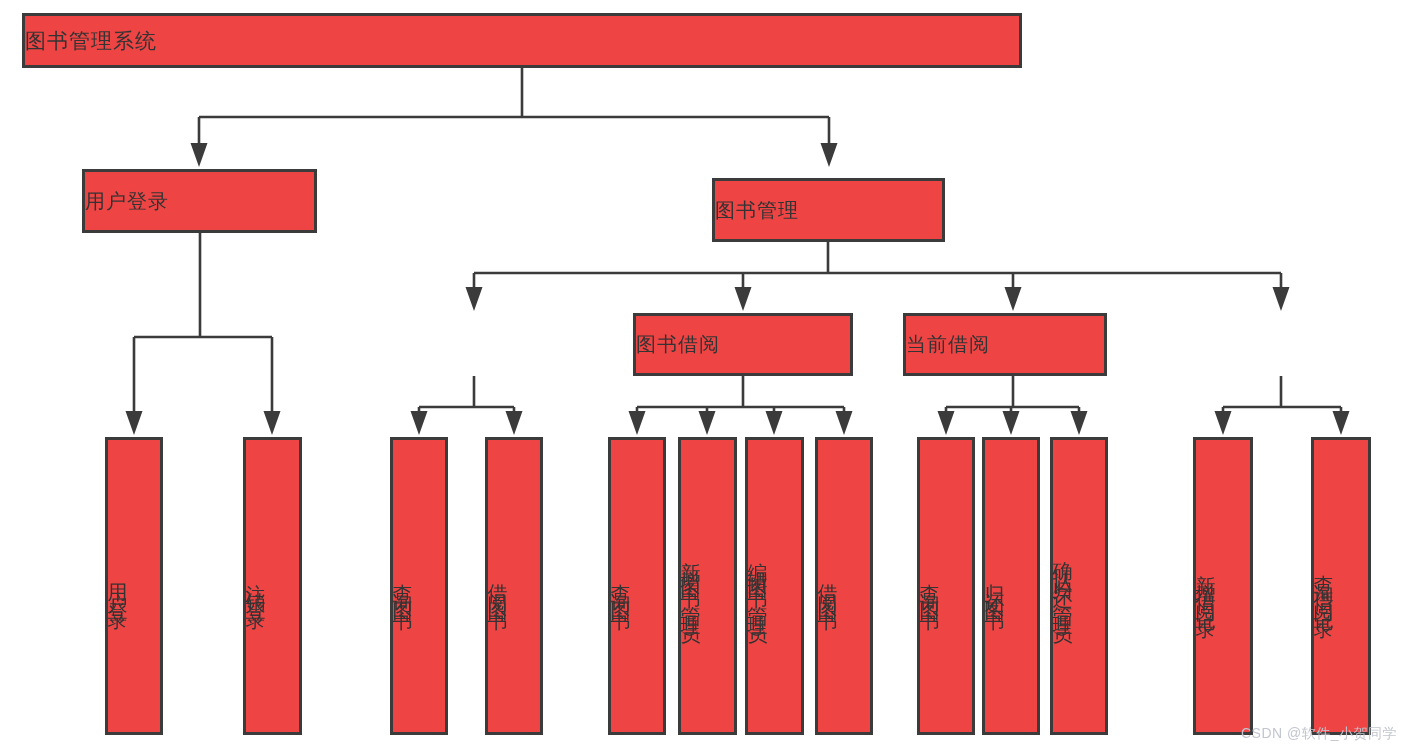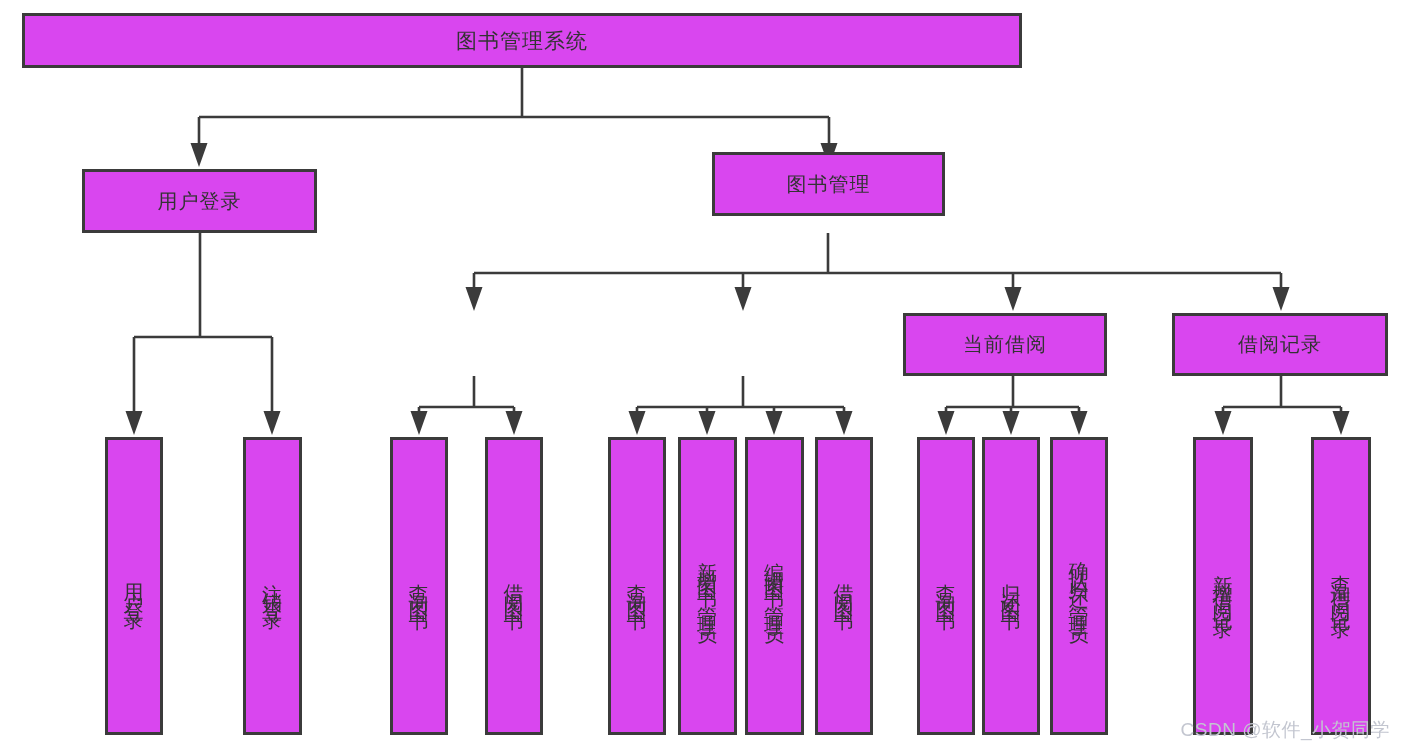--- a/index.html
+++ b/index.html
@@ -20,24 +20,24 @@
     left: 0;
     top: 0;
     width: 1405px;
     height: 747px;
     z-index: 1;
   }
   .node {
     position: absolute;
     box-sizing: border-box;
     border: 3px solid var(--line, #3b3b3b);
-    background: #d946ef;
+    background: #ef4444;
     display: flex;
     align-items: center;
-    justify-content: center;
+    justify-content: flex-start;
     z-index: 2;
     color: var(--text, #333333);
   }
   .node.h span {
     font-size: 20px;
     letter-spacing: 1px;
     white-space: nowrap;
   }
   .node.root span {
     font-size: 21px;
@@ -45,24 +45,24 @@
   .node.v span {
     writing-mode: vertical-rl;
     text-orientation: mixed;
     font-size: 20px;
     line-height: 1;
     letter-spacing: 9px;
     white-space: nowrap;
   }
   #watermark {
     position: absolute;
-    right: 15px;
+    right: 8px;
     bottom: 4px;
     z-index: 5;
-    font-size: 19px;
+    font-size: 14px;
     letter-spacing: 0.5px;
     color: var(--watermark, #c3c6d0);
     white-space: nowrap;
   }
 </style>
 </head>
 <body>
 
 <div id="canvas">
 
@@ -86,29 +86,29 @@
              M1214.5,411 L1231.5,411 L1223,435 Z  M1332.5,411 L1349.5,411 L1341,435 Z" fill="#3b3b3b" stroke="none"></path>
   </svg>
 
   <div class="node h root" style="left:22px;top:13px;width:1000px;height:55px">
     <span>图书管理系统</span>
   </div>
 
   <div class="node h" style="left:82px;top:169px;width:235px;height:64px">
     <span>用户登录</span>
   </div>
-  <div class="node h" style="left:712px;top:152px;width:233px;height:64px">
+  <div class="node h" style="left:712px;top:178px;width:233px;height:64px">
     <span>图书管理</span>
   </div>
 
+  <div class="node h" style="left:633px;top:313px;width:220px;height:63px">
+    <span>图书借阅</span>
+  </div>
   <div class="node h" style="left:903px;top:313px;width:204px;height:63px">
     <span>当前借阅</span>
-  </div>
-  <div class="node h" style="left:1172px;top:313px;width:216px;height:63px">
-    <span>借阅记录</span>
   </div>
 
   <div class="node v" style="left:105px;top:437px;width:58px;height:298px">
     <span>用户登录</span>
   </div>
   <div class="node v" style="left:243px;top:437px;width:59px;height:298px">
     <span>注销登录</span>
   </div>
 
   <div class="node v" style="left:390px;top:437px;width:58px;height:298px">

